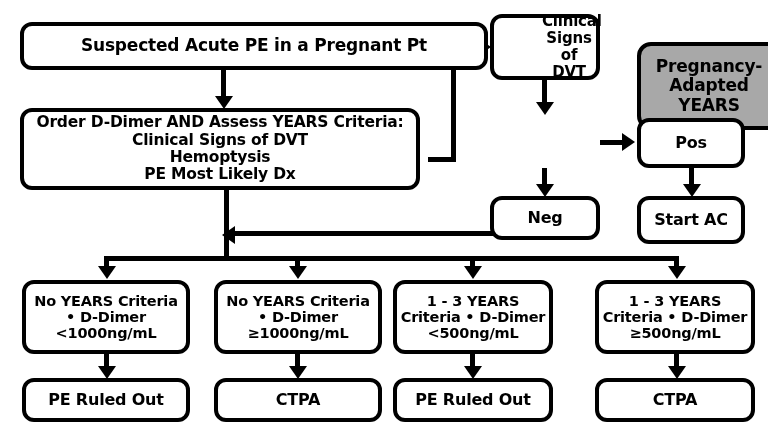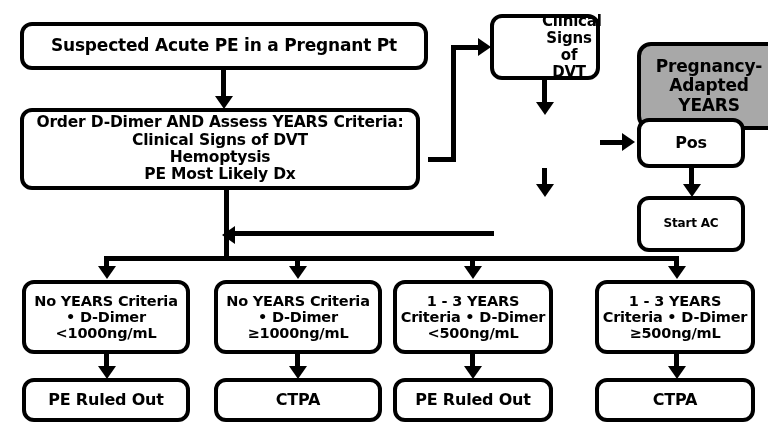--- a/index.html
+++ b/index.html
@@ -61,21 +61,21 @@
 <body>
 
 <div id="canvas">
 
   <div class="node title-node" style="left:637px;top:8px;width:144px;height:88px;font-size:17px;margin-top:34px;">
     <span class="txt">Pregnancy-
 Adapted
 YEARS</span>
   </div>
 
-  <div class="node" style="left:20px;top:22px;width:408px;height:48px;font-size:17px;">
+  <div class="node" style="left:20px;top:22px;width:468px;height:48px;font-size:17px;">
     <span class="txt">Suspected Acute PE in a Pregnant Pt</span>
   </div>
 
   <div class="line vline" style="left:221px;top:70px;width:5px;height:30px;"></div>
   <div class="arrow arrow-down" style="left:215px;top:96px;"></div>
 
   <div class="node" style="left:20px;top:108px;width:400px;height:82px;font-size:15.5px;">
     <span class="txt">Order D-Dimer AND Assess YEARS Criteria:
 Clinical Signs of DVT
 Hemoptysis
@@ -103,22 +103,25 @@
   <div class="node" style="left:637px;top:118px;width:108px;height:50px;font-size:16px;">
     <span class="txt">Pos</span>
   </div>
 
   <div class="line vline" style="left:542px;top:168px;width:5px;height:20px;"></div>
   <div class="arrow arrow-down" style="left:536px;top:184px;"></div>
 
   <div class="line vline" style="left:689px;top:168px;width:5px;height:20px;"></div>
   <div class="arrow arrow-down" style="left:683px;top:184px;"></div>
 
+  <div class="node" style="left:490px;top:196px;width:110px;height:44px;font-size:16px;">
+    <span class="txt">Neg</span>
+  </div>
 
-  <div class="node" style="left:637px;top:196px;width:108px;height:56px;font-size:12px;">
+  <div class="node" style="left:637px;top:196px;width:108px;height:48px;font-size:16px;">
     <span class="txt">Start AC</span>
   </div>
 
   <div class="line hline" style="left:228px;top:231px;width:266px;height:5px;"></div>
   <div class="arrow arrow-left" style="left:222px;top:226px;"></div>
 
   <div class="line vline" style="left:224px;top:190px;width:5px;height:70px;"></div>
 
   <div class="line hline" style="left:104px;top:256px;width:575px;height:5px;"></div>
 

